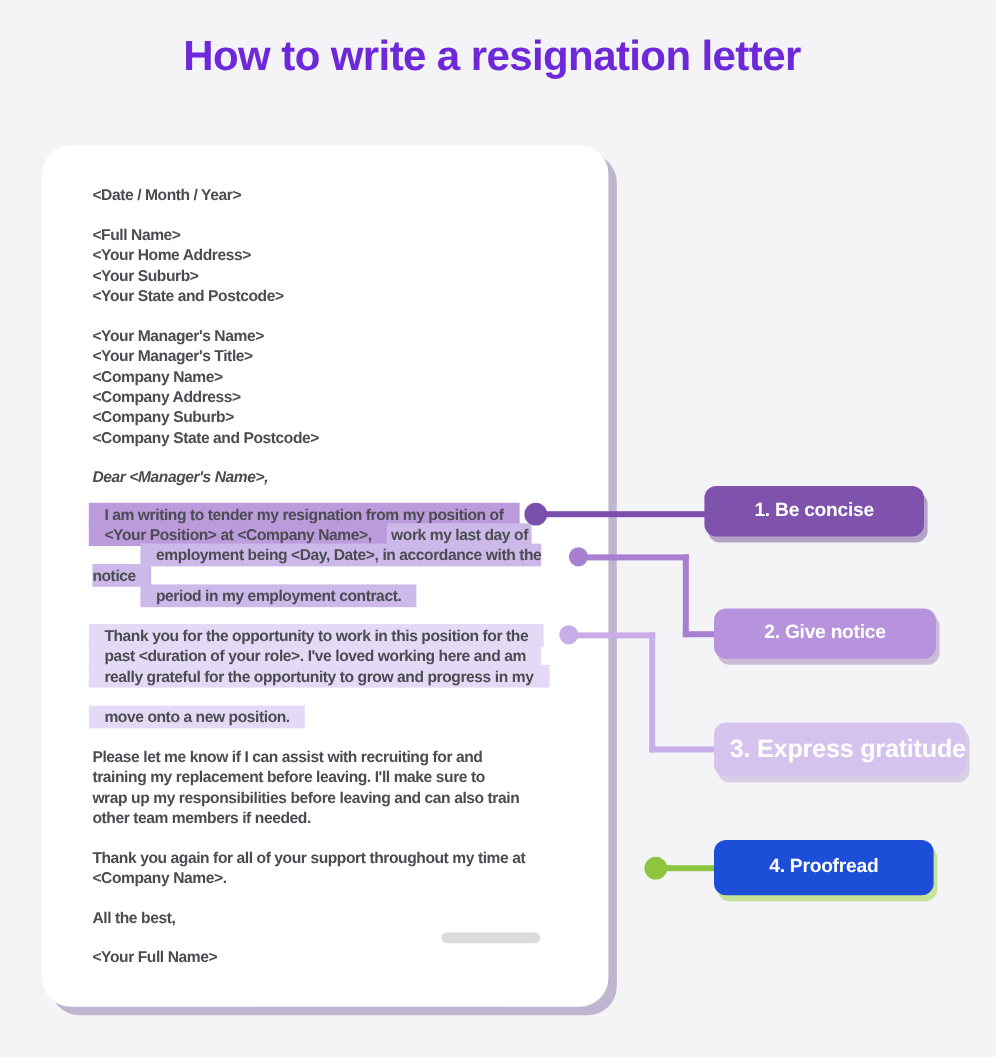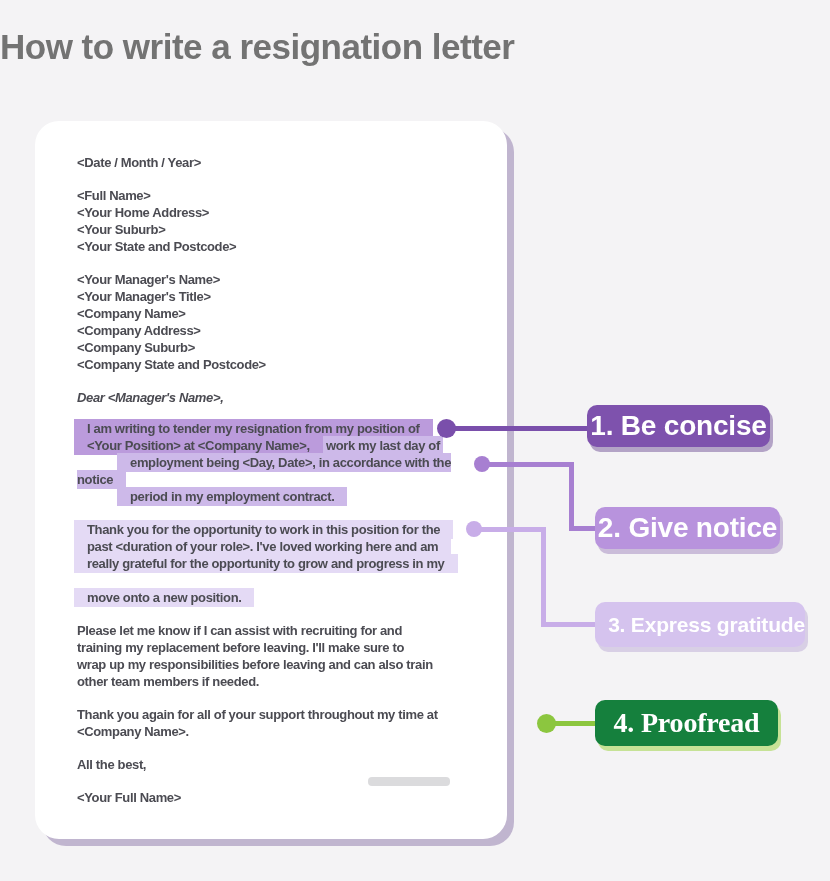--- a/index.html
+++ b/index.html
@@ -9,25 +9,25 @@
     background: #f4f3f5;
     font-family: "Liberation Sans", sans-serif;
     overflow: hidden;
   }
 
   
   .page-title {
     position: absolute;
     top: 27px; left: 0;
     width: 820px;
-    text-align: left;
+    text-align: center;
     font-size: 35px;
     font-weight: 800;
     letter-spacing: -0.5px;
-    color: #737373;
+    color: #6d28d9;
   }
 
   
   .letter-card {
     position: absolute;
     left: 35px; top: 121px;
     width: 472px; height: 718px;
     background: #ffffff;
     border-radius: 24px;
     box-shadow: 7px 7px 0 #c0b5cf;
@@ -89,21 +89,21 @@
   .dot4     { left: 537px; top: 714px; width: 19px; height: 19px; }
 
   
   .callout {
     position: absolute;
     display: flex;
     align-items: center;
     justify-content: center;
     border-radius: 10px;
     color: #ffffff;
-    font-size: 28px;
+    font-size: 16px;
     font-weight: bold;
     letter-spacing: -0.2px;
   }
   .callout-1 {
     left: 587px; top: 405px; width: 183px; height: 42px;
     background: #7e52ad;
     box-shadow: 3px 5px 0 #b3a3c6;
   }
   .callout-2 {
     left: 595px; top: 507px; width: 185px; height: 42px;
@@ -112,23 +112,22 @@
   }
   .callout-3 {
     left: 595px; top: 602px; width: 210px; height: 45px;
     background: #d5c3ee;
     box-shadow: 3px 5px 0 #d8cfe5;
     font-size: 21px;
     padding-left: 13px;
   }
   .callout-4 {
     left: 595px; top: 700px; width: 183px; height: 46px;
-    background: #15803d;
+    background: #1d4ed8;
     box-shadow: 3px 5px 0 #c6e296;
-    font-family: Liberation Serif, serif;
   }
 </style>
 </head>
 <body>
 
 <h1 class="page-title">How to write a resignation letter</h1>
 
 <div class="letter-card"></div>
 
 <div class="letter-body">

